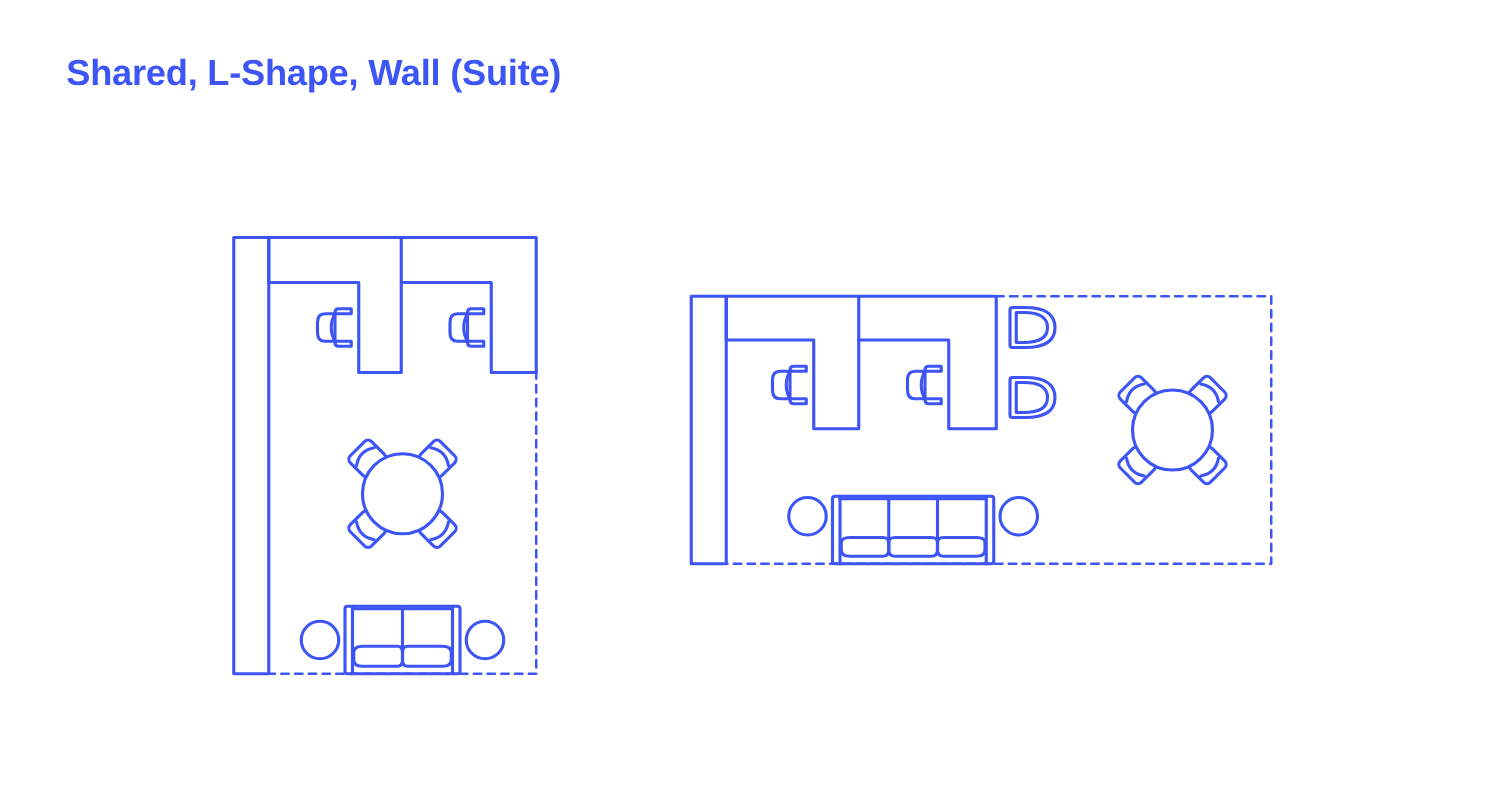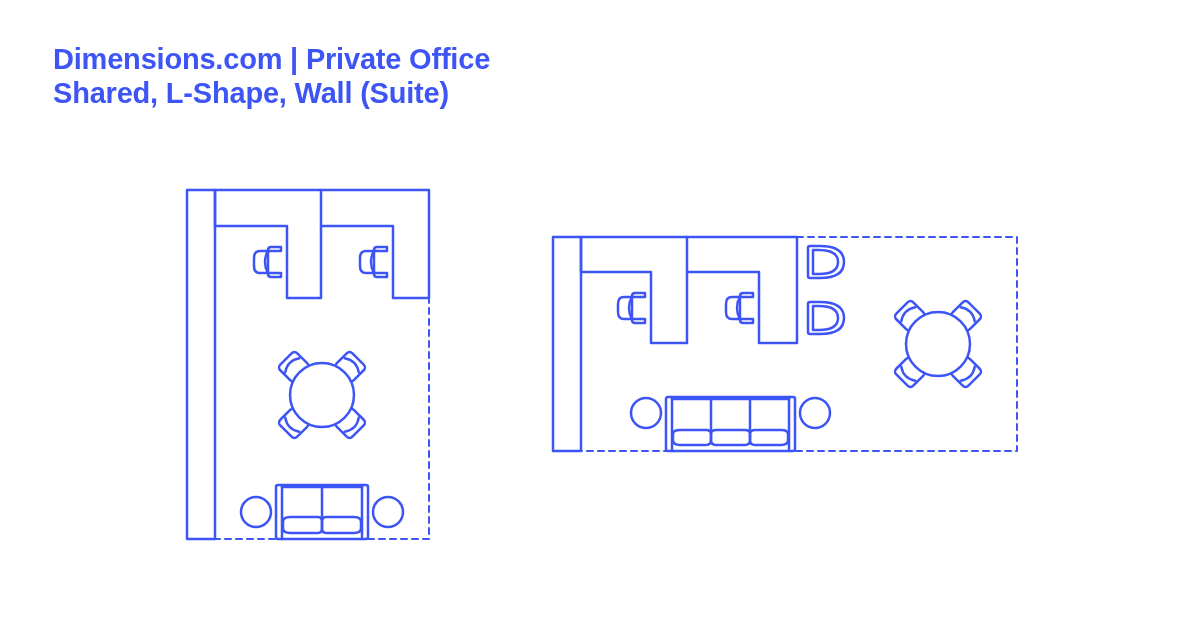--- a/index.html
+++ b/index.html
@@ -11,21 +11,20 @@
       position: absolute; left: 53px; top: 42px; margin: 0;
       color: #3d55f5; font-weight: 700; font-size: 29px; line-height: 34px; letter-spacing: -0.2px;
     }
     .title span { display: block; }
     svg.plan { position: absolute; left: 0; top: 0; }
   </style>
 </head>
 <body>
 
 <h1 class="title">
-  <span>Dimensions.com | Private Office</span>
   <span>Shared, L-Shape, Wall (Suite)</span>
 </h1>
 
 <svg class="plan" width="1200" height="630" viewBox="0 0 1200 630" fill="none" stroke="#3d55f5" stroke-width="2.5" stroke-linejoin="round" stroke-linecap="round">
   <defs>
 
     <g id="taskchair">
       <path d="M-6,-15 L-16,-15 Q-19,-15 -19,-12 L-19,-11 L-6,-11 Z"></path>
       <path d="M-6,15 L-16,15 Q-19,15 -19,12 L-19,11 L-6,11 Z"></path>
       <path d="M-19,-11 L-27,-11 Q-33,-11 -33,-4 L-33,4 Q-33,11 -27,11 L-19,11 Q-22,6 -22,0 Q-22,-6 -19,-11 Z"></path>

